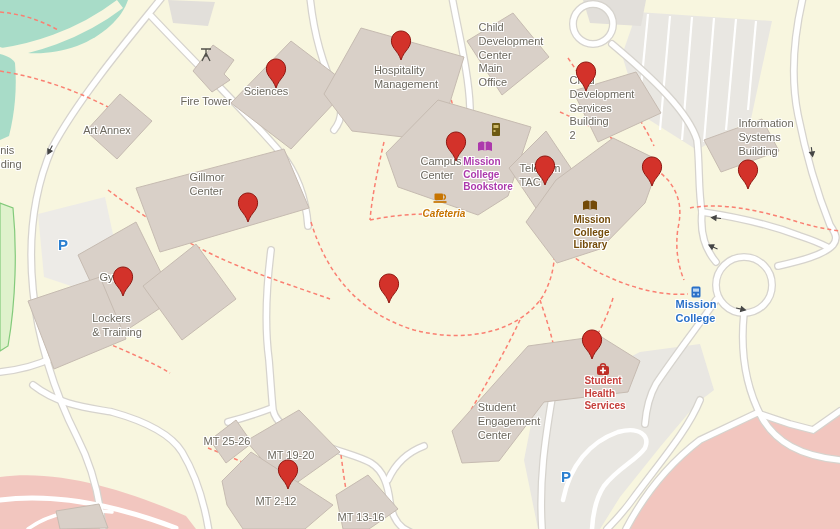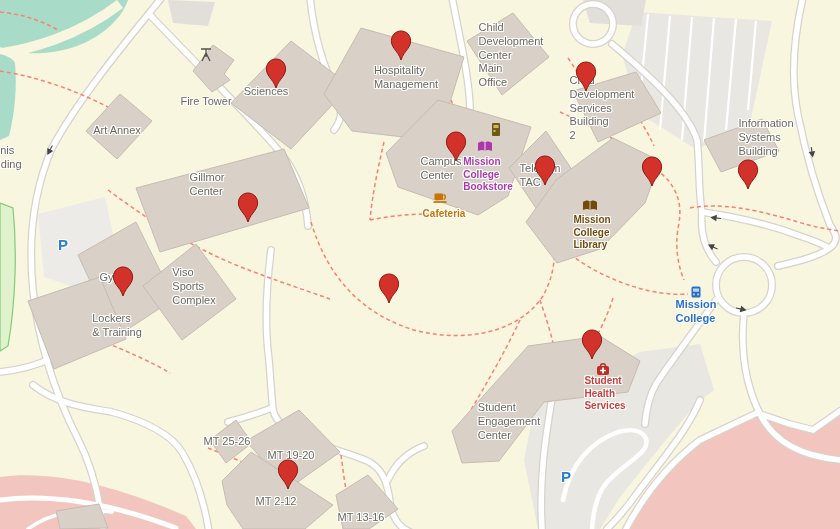--- a/index.html
+++ b/index.html
@@ -8,21 +8,21 @@
   #base,#pins{position:absolute;left:0;top:0;width:840px;height:529px;}
   #pins{pointer-events:none;}
   #pins path{pointer-events:auto;cursor:pointer;}
   .lbl{position:absolute;transform:translate(-50%,-50%);
        font:11px/1.25 "Liberation Sans",sans-serif;color:#6b675d;
        white-space:pre-line;pointer-events:none;
        text-shadow:0 1px 0 #fff,0 -1px 0 #fff,1px 0 0 #fff,-1px 0 0 #fff,
                    1px 1px 0 #fff,-1px -1px 0 #fff,1px -1px 0 #fff,-1px 1px 0 #fff;}
   .poi{font-size:10px;font-weight:bold;}
   .purple{color:#ac39ac;}
-  .amber{color:#c77400;}
+  .amber{color:#c77400;font-style:italic;}
   .brown{color:#734a08;}
   .red{color:#c6403c;}
   .blue{color:#2a70c8;font-weight:bold;font-size:11px;}
   .pmark{color:#2a7fd0;font-weight:bold;font-size:15px;}
 </style>
 </head>
 <body>
 
 <div id="map">
 
@@ -199,21 +199,21 @@
         <rect x="-4.5" y="-5.5" width="9" height="11" rx="1.5" fill="#2a70c8"></rect>
         <rect x="-3" y="-3.5" width="6" height="3.2" fill="#bcd6f2"></rect>
         <rect x="-3" y="1.5" width="1.8" height="1.8" fill="#bcd6f2"></rect>
         <rect x="1.2" y="1.5" width="1.8" height="1.8" fill="#bcd6f2"></rect>
       </g>
     </g>
   </svg>
 
   <div class="lbl" style="left:206px;top:74px;margin-top:28px;">Fire Tower</div>
   <div class="lbl" style="left:266px;top:92px;">Sciences</div>
-  <div class="lbl" style="left:117px;top:131px;">Art Annex</div>
+  <div class="lbl" style="left:107px;top:131px;">Art Annex</div>
   <div class="lbl" style="left:2px;top:158px;">Tennis
 Building</div>
   <div class="lbl" style="left:207px;top:185px;">Gillmor
 Center</div>
   <div class="lbl" style="left:406px;top:78px;">Hospitality
 Management</div>
   <div class="lbl" style="left:511px;top:55px;">Child
 Development
 Center
 Main
@@ -231,23 +231,20 @@
   <div class="lbl poi purple" style="left:488px;top:175px;">Mission
 College
 Bookstore</div>
   <div class="lbl poi amber" style="left:444px;top:214px;">Cafeteria</div>
   <div class="lbl" style="left:540px;top:176px;">Telecom
 TAC</div>
   <div class="lbl poi brown" style="left:592px;top:233px;">Mission
 College
 Library</div>
   <div class="lbl" style="left:111px;top:278px;">Gym</div>
-  <div class="lbl" style="left:194px;top:287px;">Viso
-Sports
-Complex</div>
   <div class="lbl" style="left:73px;top:326px;margin-left:44px;">Lockers
 &amp; Training</div>
   <div class="lbl" style="left:509px;top:422px;">Student
 Engagement
 Center</div>
   <div class="lbl poi red" style="left:605px;top:394px;">Student
 Health
 Services</div>
   <div class="lbl blue" style="left:696px;top:312px;">Mission
 College</div>

